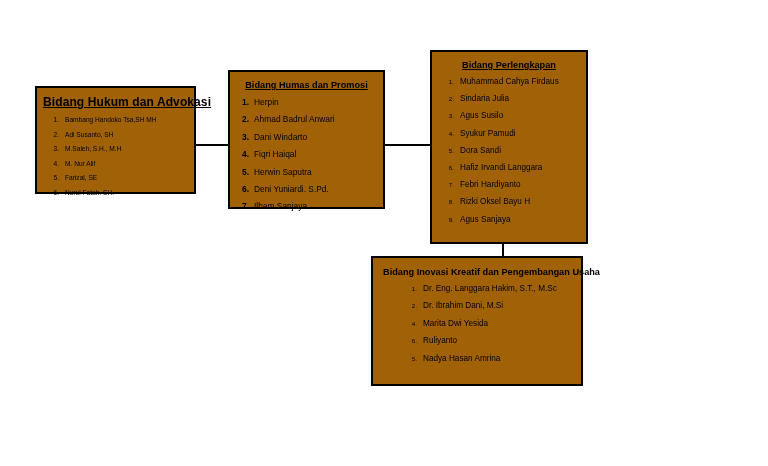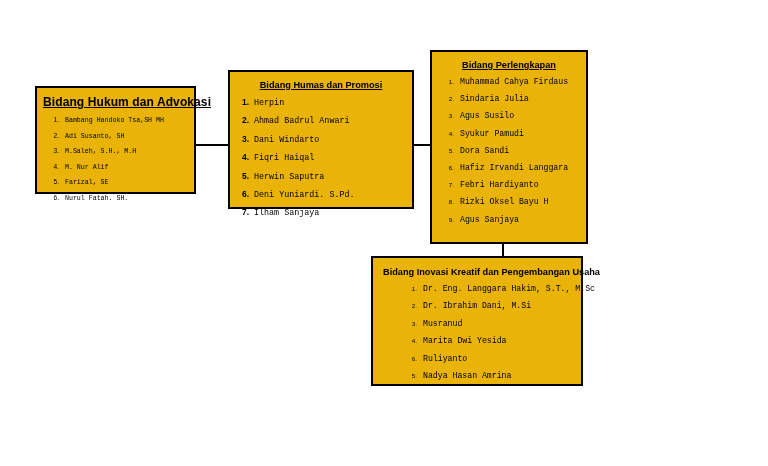--- a/index.html
+++ b/index.html
@@ -15,21 +15,21 @@
     position: relative;
     width: 768px;
     height: 466px;
     background: #ffffff;
     overflow: hidden;
   }
   .org-box {
     position: absolute;
     box-sizing: border-box;
     border: 2px solid #000000;
-    background: #eab308;
+    background: #a16207;
     z-index: 2;
   }
   .box-title {
     text-align: center;
     font-weight: bold;
     text-decoration: underline;
     color: #000000;
     white-space: nowrap;
   }
   .box-title.no-underline {
@@ -45,21 +45,20 @@
     align-items: baseline;
     color: #000000;
     white-space: nowrap;
   }
   .item-num {
     flex: 0 0 auto;
     text-align: right;
   }
   .item-name {
     flex: 0 1 auto;
-    font-family: Liberation Mono, monospace;
   }
 
   
   #box-hukum {
     left: 35px;
     top: 86px;
     width: 161px;
     height: 108px;
     padding: 7px 6px 0 6px;
   }
@@ -71,21 +70,21 @@
   #box-hukum .name-item {
     font-size: 6.6px;
     margin-bottom: 7.6px;
   }
   #box-hukum .item-num { width: 16px; margin-right: 6px; }
 
   
   #box-humas {
     left: 228px;
     top: 70px;
-    width: 186px;
+    width: 157px;
     height: 139px;
     padding: 8px 8px 0 8px;
   }
   #box-humas .box-title {
     font-size: 9.2px;
     margin-bottom: 7px;
   }
   #box-humas .name-item {
     font-size: 8.4px;
     margin-bottom: 7.4px;
@@ -286,24 +285,20 @@
     <ul class="name-list">
       <li class="name-item">
         <span class="item-num">1.</span>
         <span class="item-name">Dr. Eng. Langgara Hakim, S.T., M.Sc</span>
       </li>
       <li class="name-item">
         <span class="item-num">2.</span>
         <span class="item-name">Dr. Ibrahim Dani, M.Si</span>
       </li>
       <li class="name-item">
-        <span class="item-num">3.</span>
-        <span class="item-name">Musranud</span>
-      </li>
-      <li class="name-item">
         <span class="item-num">4.</span>
         <span class="item-name">Marita Dwi Yesida</span>
       </li>
       <li class="name-item">
         <span class="item-num">6.</span>
         <span class="item-name">Ruliyanto</span>
       </li>
       <li class="name-item">
         <span class="item-num">5.</span>
         <span class="item-name">Nadya Hasan Amrina</span>

